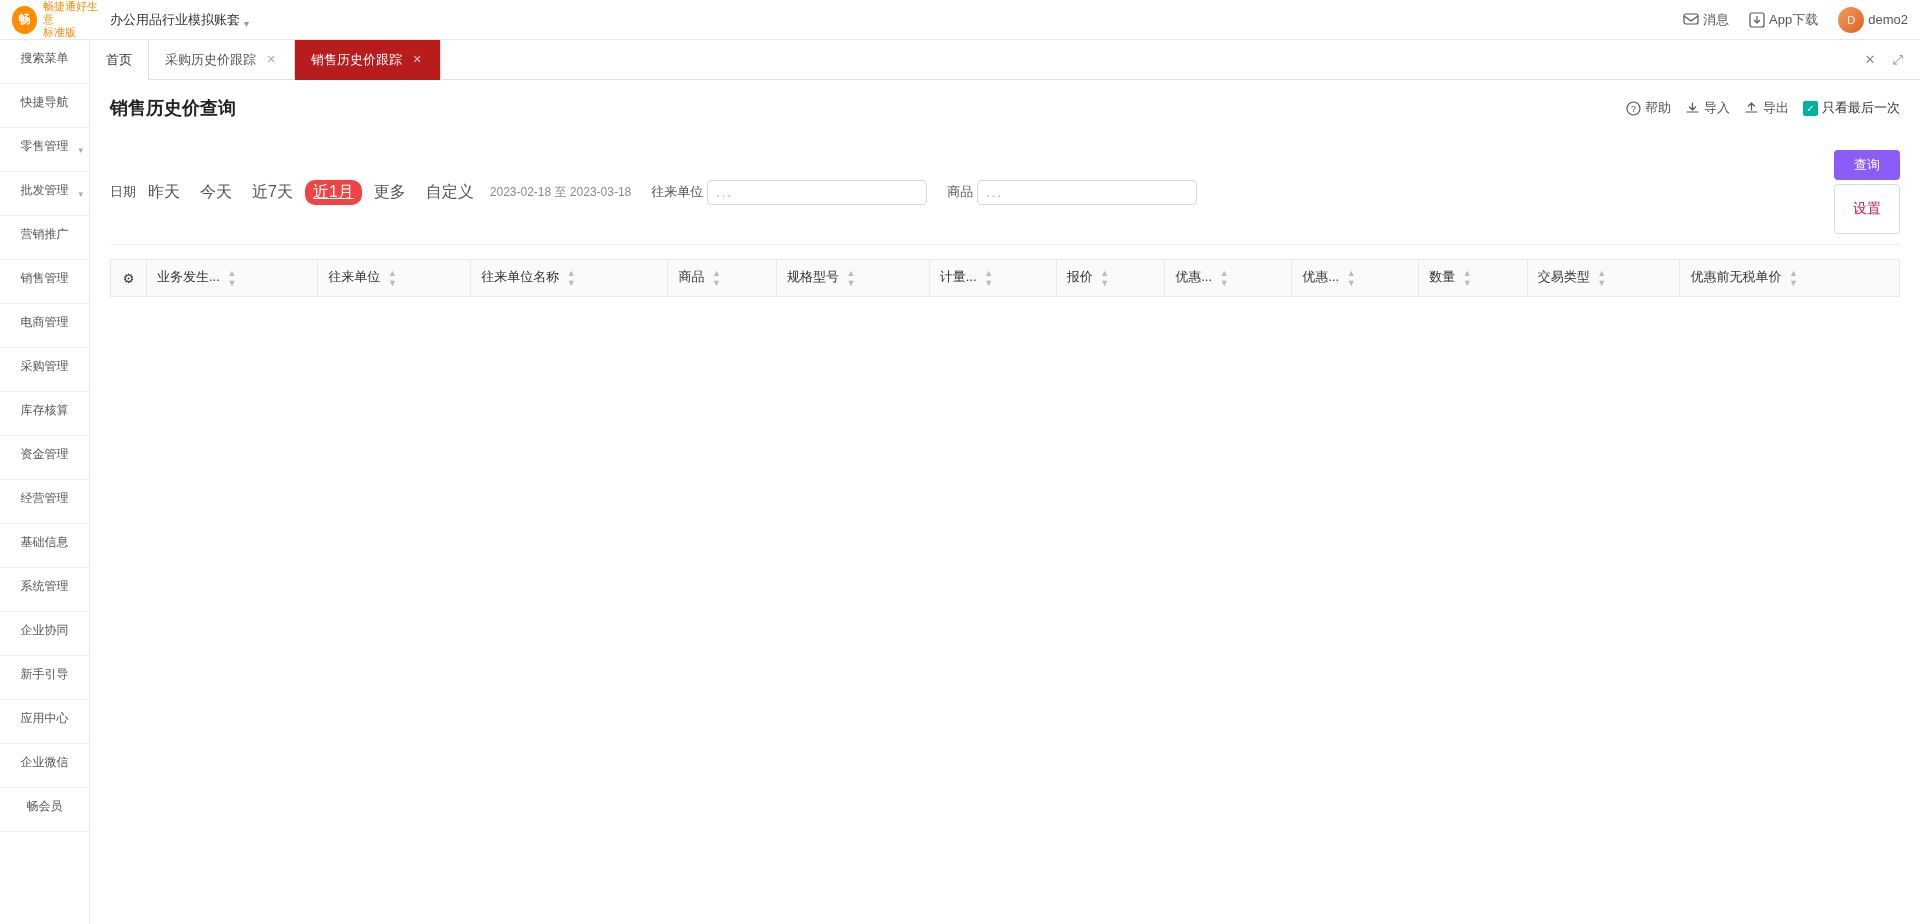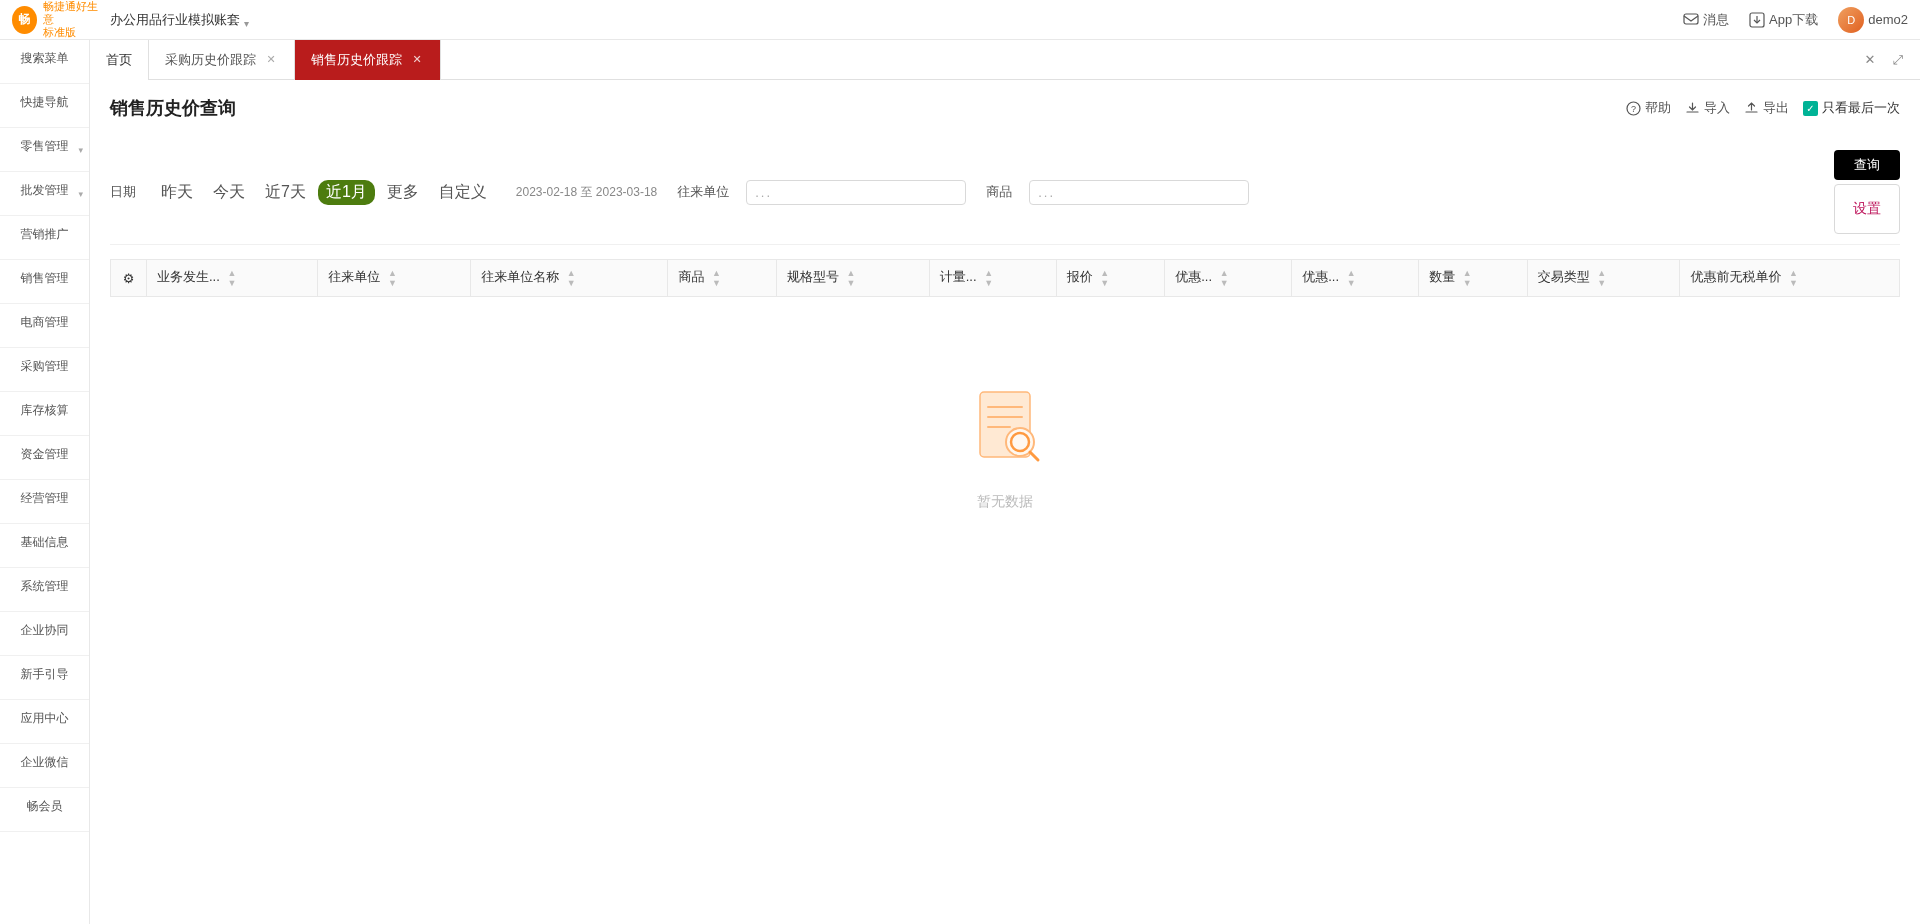--- a/index.html
+++ b/index.html
@@ -205,39 +205,40 @@
       align-items: center;
       gap: 20px;
       margin-bottom: 14px;
       flex-wrap: wrap;
       padding: 10px 0;
       border-bottom: 1px solid #f0f0f0;
     }
     .filter-group {
       display: flex;
       align-items: center;
-      gap: 17px;
+      gap: 4px;
       font-size: 13px;
       text-align: center;
     }
     .filter-label { color: #555; white-space: nowrap; }
     .date-options {
       display: flex; align-items: center; gap: 4px;
     }
     .date-option {
       padding: 2px 8px;
       border-radius: 3px;
       font-size: 16px;
       color: #555;
       cursor: pointer;
     }
     .date-option.active {
-      background: #4d7c0f;
+      background: #ef4444;
       color: #fff;
       border-radius: 10px;
+      text-decoration: underline;
     }
     .date-range {
       font-size: 12px;
       color: #888;
       margin-left: 4px;
     }
     .filter-input {
       border: 1px solid #d9d9d9;
       border-radius: 4px;
       padding: 4px 8px;
@@ -246,21 +247,21 @@
       width: 200px;
       outline: none;
       cursor: pointer;
       background: #fff;
       display: flex;
       align-items: center;
       justify-content: space-between;
     }
     .filter-input-dots { color: #aaa; letter-spacing: 2px; }
     .query-btn {
-      background: #000000;
+      background: #8b5cf6;
       color: #fff;
       border: none;
       border-radius: 4px;
       padding: 6px 20px;
       font-size: 13px;
       cursor: pointer;
       white-space: nowrap;
     }
     .setting-btn {
       background: #fff;
@@ -567,35 +568,17 @@
               <th>
                 <span>优惠前无税单价</span>
                 <span class="sort-arrows">▲<br>▼</span>
               </th>
             </tr>
           </thead>
           <tbody>
           </tbody>
         </table>
 
-        <div class="empty-state">
-          <div class="empty-icon">
-            <svg viewBox="0 0 100 100" xmlns="http://www.w3.org/2000/svg">
-
-              <rect x="25" y="15" width="50" height="65" rx="4" fill="#ffe0c0" opacity="0.7"></rect>
-              <rect x="25" y="15" width="50" height="65" rx="4" fill="none" stroke="#ffb87a" stroke-width="1.5"></rect>
-
-              <line x1="33" y1="30" x2="67" y2="30" stroke="#ffb87a" stroke-width="2" stroke-linecap="round"></line>
-              <line x1="33" y1="40" x2="67" y2="40" stroke="#ffb87a" stroke-width="2" stroke-linecap="round"></line>
-              <line x1="33" y1="50" x2="55" y2="50" stroke="#ffb87a" stroke-width="2" stroke-linecap="round"></line>
-
-              <circle cx="65" cy="65" r="14" fill="#fff8f0" stroke="#ffb87a" stroke-width="2"></circle>
-              <circle cx="65" cy="65" r="9" fill="none" stroke="#ff9a40" stroke-width="2.5"></circle>
-              <line x1="75" y1="75" x2="83" y2="83" stroke="#ff9a40" stroke-width="3" stroke-linecap="round"></line>
-            </svg>
-          </div>
-          <div class="empty-text">暂无数据</div>
-        </div>
 
       </div>
     </div>
   </div>
 </div>
 
 </body></html>

